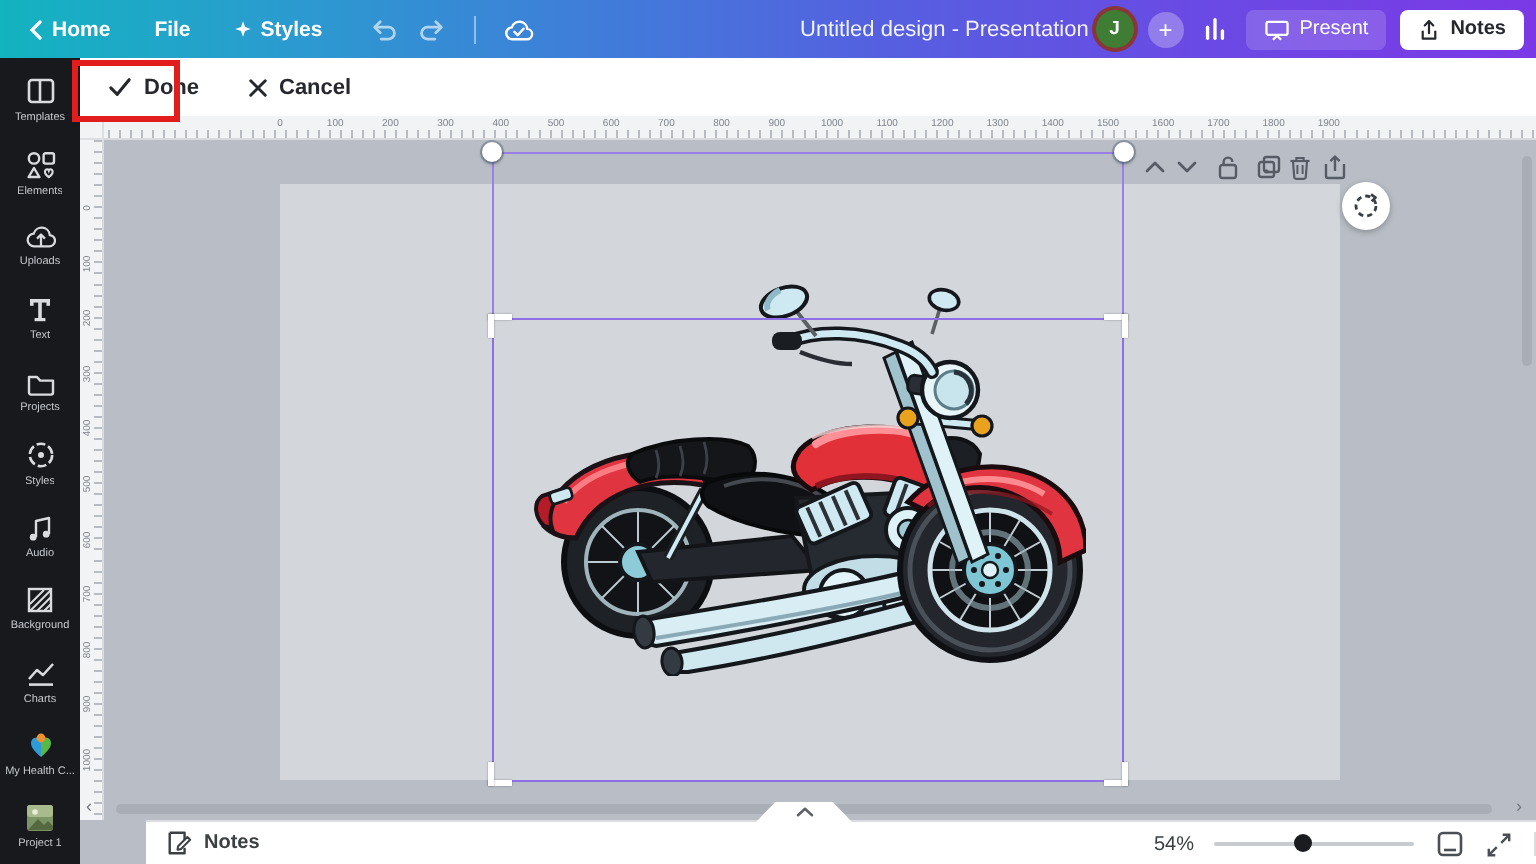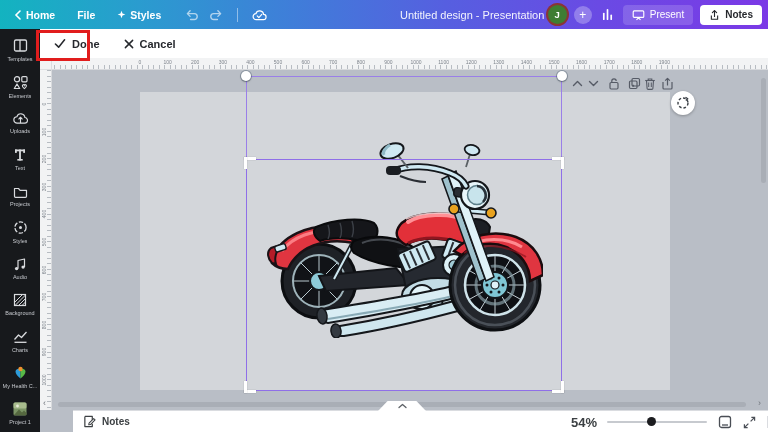--- a/index.html
+++ b/index.html
@@ -65,21 +65,21 @@
   
   #h-scroll{position:absolute;left:58px;top:402px;width:688px;height:5px;background:#a9aeb6;border-radius:3px;cursor:pointer;z-index:5;}
   .h-arrow{position:absolute;top:398px;font-size:9px;color:#6f747c;z-index:5;cursor:pointer;line-height:10px;}
   
   #notch{position:absolute;left:378px;top:401px;width:48px;height:10px;background:#fff;z-index:6;
     clip-path:polygon(0 100%,20% 0,80% 0,100% 100%);display:flex;align-items:center;justify-content:center;cursor:pointer;}
   
   #bottombar{position:absolute;left:40px;top:410px;width:728px;height:22px;background:#fff;border-top:1px solid #dadce0;box-sizing:border-box;display:flex;align-items:center;margin-left:33px;}
   #notes-btn{display:flex;align-items:center;gap:6px;margin-left:10px;font-size:10px;font-weight:600;color:#3c4043;cursor:pointer;}
   #bb-right{position:absolute;right:8px;top:0;height:22px;display:flex;align-items:center;gap:10px;}
-  #zoom-label{font-size:13px;font-weight:700;color:#3c4043;cursor:pointer;}
+  #zoom-label{font-size:10px;font-weight:400;color:#3c4043;cursor:pointer;}
   #zoom-slider{position:relative;width:100px;height:12px;cursor:pointer;}
   #zoom-track{position:absolute;left:0;right:0;top:5px;height:2px;background:#c7cacf;border-radius:1px;}
   #zoom-knob{position:absolute;left:40px;top:1px;width:9px;height:9px;border-radius:50%;background:#1b1c1f;cursor:grab;}
   .bb-icon{width:15px;height:15px;display:flex;align-items:center;justify-content:center;cursor:pointer;}
   #bb-divider{width:1px;height:12px;background:#dadce0;}
   #help-btn{width:13px;height:13px;border-radius:50%;border:1.2px solid #4a4e55;color:#4a4e55;font-size:8.5px;font-weight:700;
     display:flex;align-items:center;justify-content:center;cursor:pointer;}
 </style>
 </head>
 <body>

